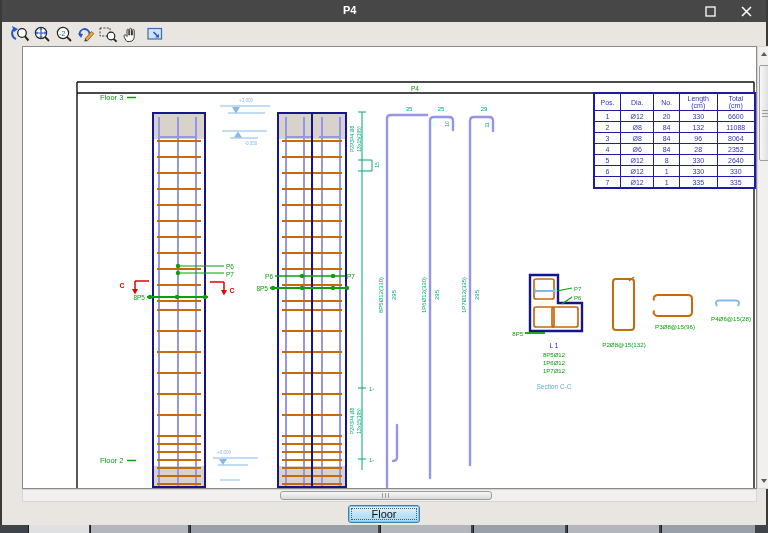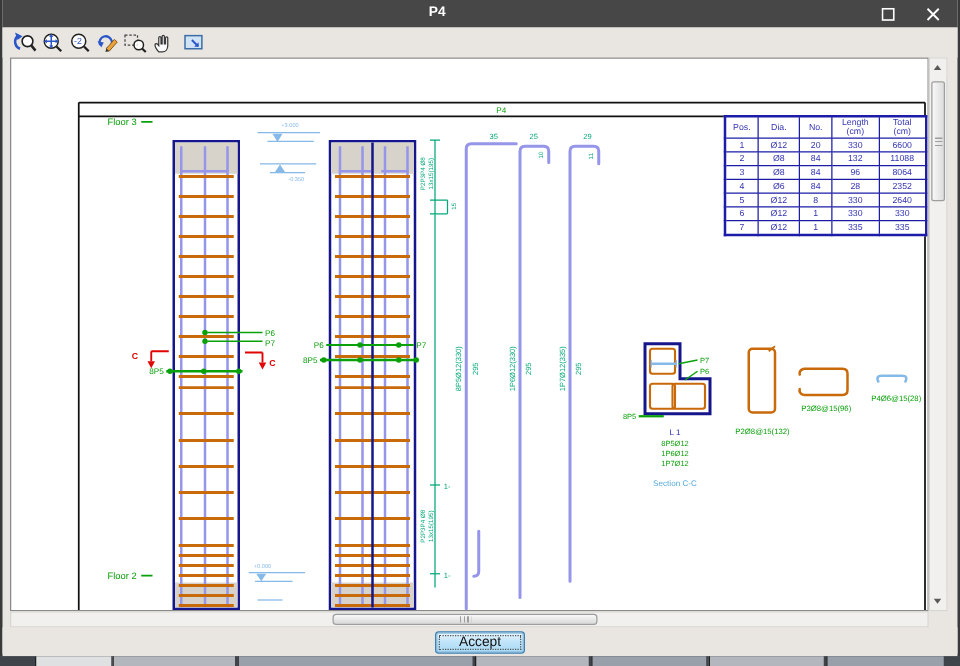--- a/index.html
+++ b/index.html
@@ -10,21 +10,21 @@
   .titlebar{position:absolute;left:0;top:0;right:0;height:22px;background:#474747;}
   .titlebar .title{position:absolute;left:341px;top:4px;color:#fff;font-size:11px;font-weight:bold;}
   .cap-btn{position:absolute;top:2px;width:32px;height:18px;background:transparent;border:none;cursor:default;padding:0;}
   .cap-btn svg{display:block;margin:auto;}
   #btn-max{right:40px;} #btn-close{right:4px;}
   
   .toolbar{position:absolute;left:0;top:22px;right:0;height:24px;background:#e9e6e1;display:flex;align-items:center;padding-left:7px;}
   .tool{width:22px;height:20px;border:none;background:transparent;padding:0;margin-right:0px;}
   .tool svg{display:block;margin:auto;}
   
-  .canvas-wrap{position:absolute;left:6px;top:46px;width:678px;height:456px;}
+  .canvas-wrap{position:absolute;left:20px;top:46px;width:678px;height:456px;}
   .viewport{position:absolute;left:0;top:0;width:733px;height:441px;background:#fff;border:1px solid #8a8a8a;overflow:hidden;box-sizing:content-box;}
   
   .col{position:absolute;top:65px;height:376px;border:2px solid #16168c;background:#fff;box-sizing:border-box;z-index:1;}
   #col1{left:129px;width:54px;} #col2{left:254px;width:70px;}
   .band{position:absolute;left:0;right:0;background:#d7d3ca;z-index:0;}
   .band.top{top:0;height:25px;} .band.bot{top:352px;height:20px;}
   .vbar{position:absolute;top:3px;bottom:0;width:2px;background:#9595ea;z-index:1;}
   .vdiv{position:absolute;top:0;bottom:0;width:2px;background:#16168c;z-index:3;}
   .hookcap{position:absolute;top:22px;height:2px;background:#9595ea;z-index:1;}
   .stir{position:absolute;left:3px;right:3px;z-index:2;}
@@ -387,21 +387,21 @@
         </div>
     </div>
     <div class="hscroll">
       <div class="hthumb">
           <div class="grip"></div>
         </div>
     </div>
   </div>
 
   <div class="footer">
-    <button class="accept">Accept</button>
+    <button class="accept">Floor</button>
   </div>
 </div>
 
 <div class="bottom-strip">
   <div class="cell" style="left:28px;width:61px;background:#dfe0e1;"></div>
   <div class="cell" style="left:90px;width:98px;background:#b3b7bd;"></div>
   <div class="cell" style="left:190px;width:188px;background:#99a0a9;"></div>
   <div class="cell" style="left:380px;width:91px;background:#b3b7bd;"></div>
   <div class="cell" style="left:473px;width:92px;background:#99a0a9;"></div>
   <div class="cell" style="left:567px;width:92px;background:#b3b7bd;"></div>

